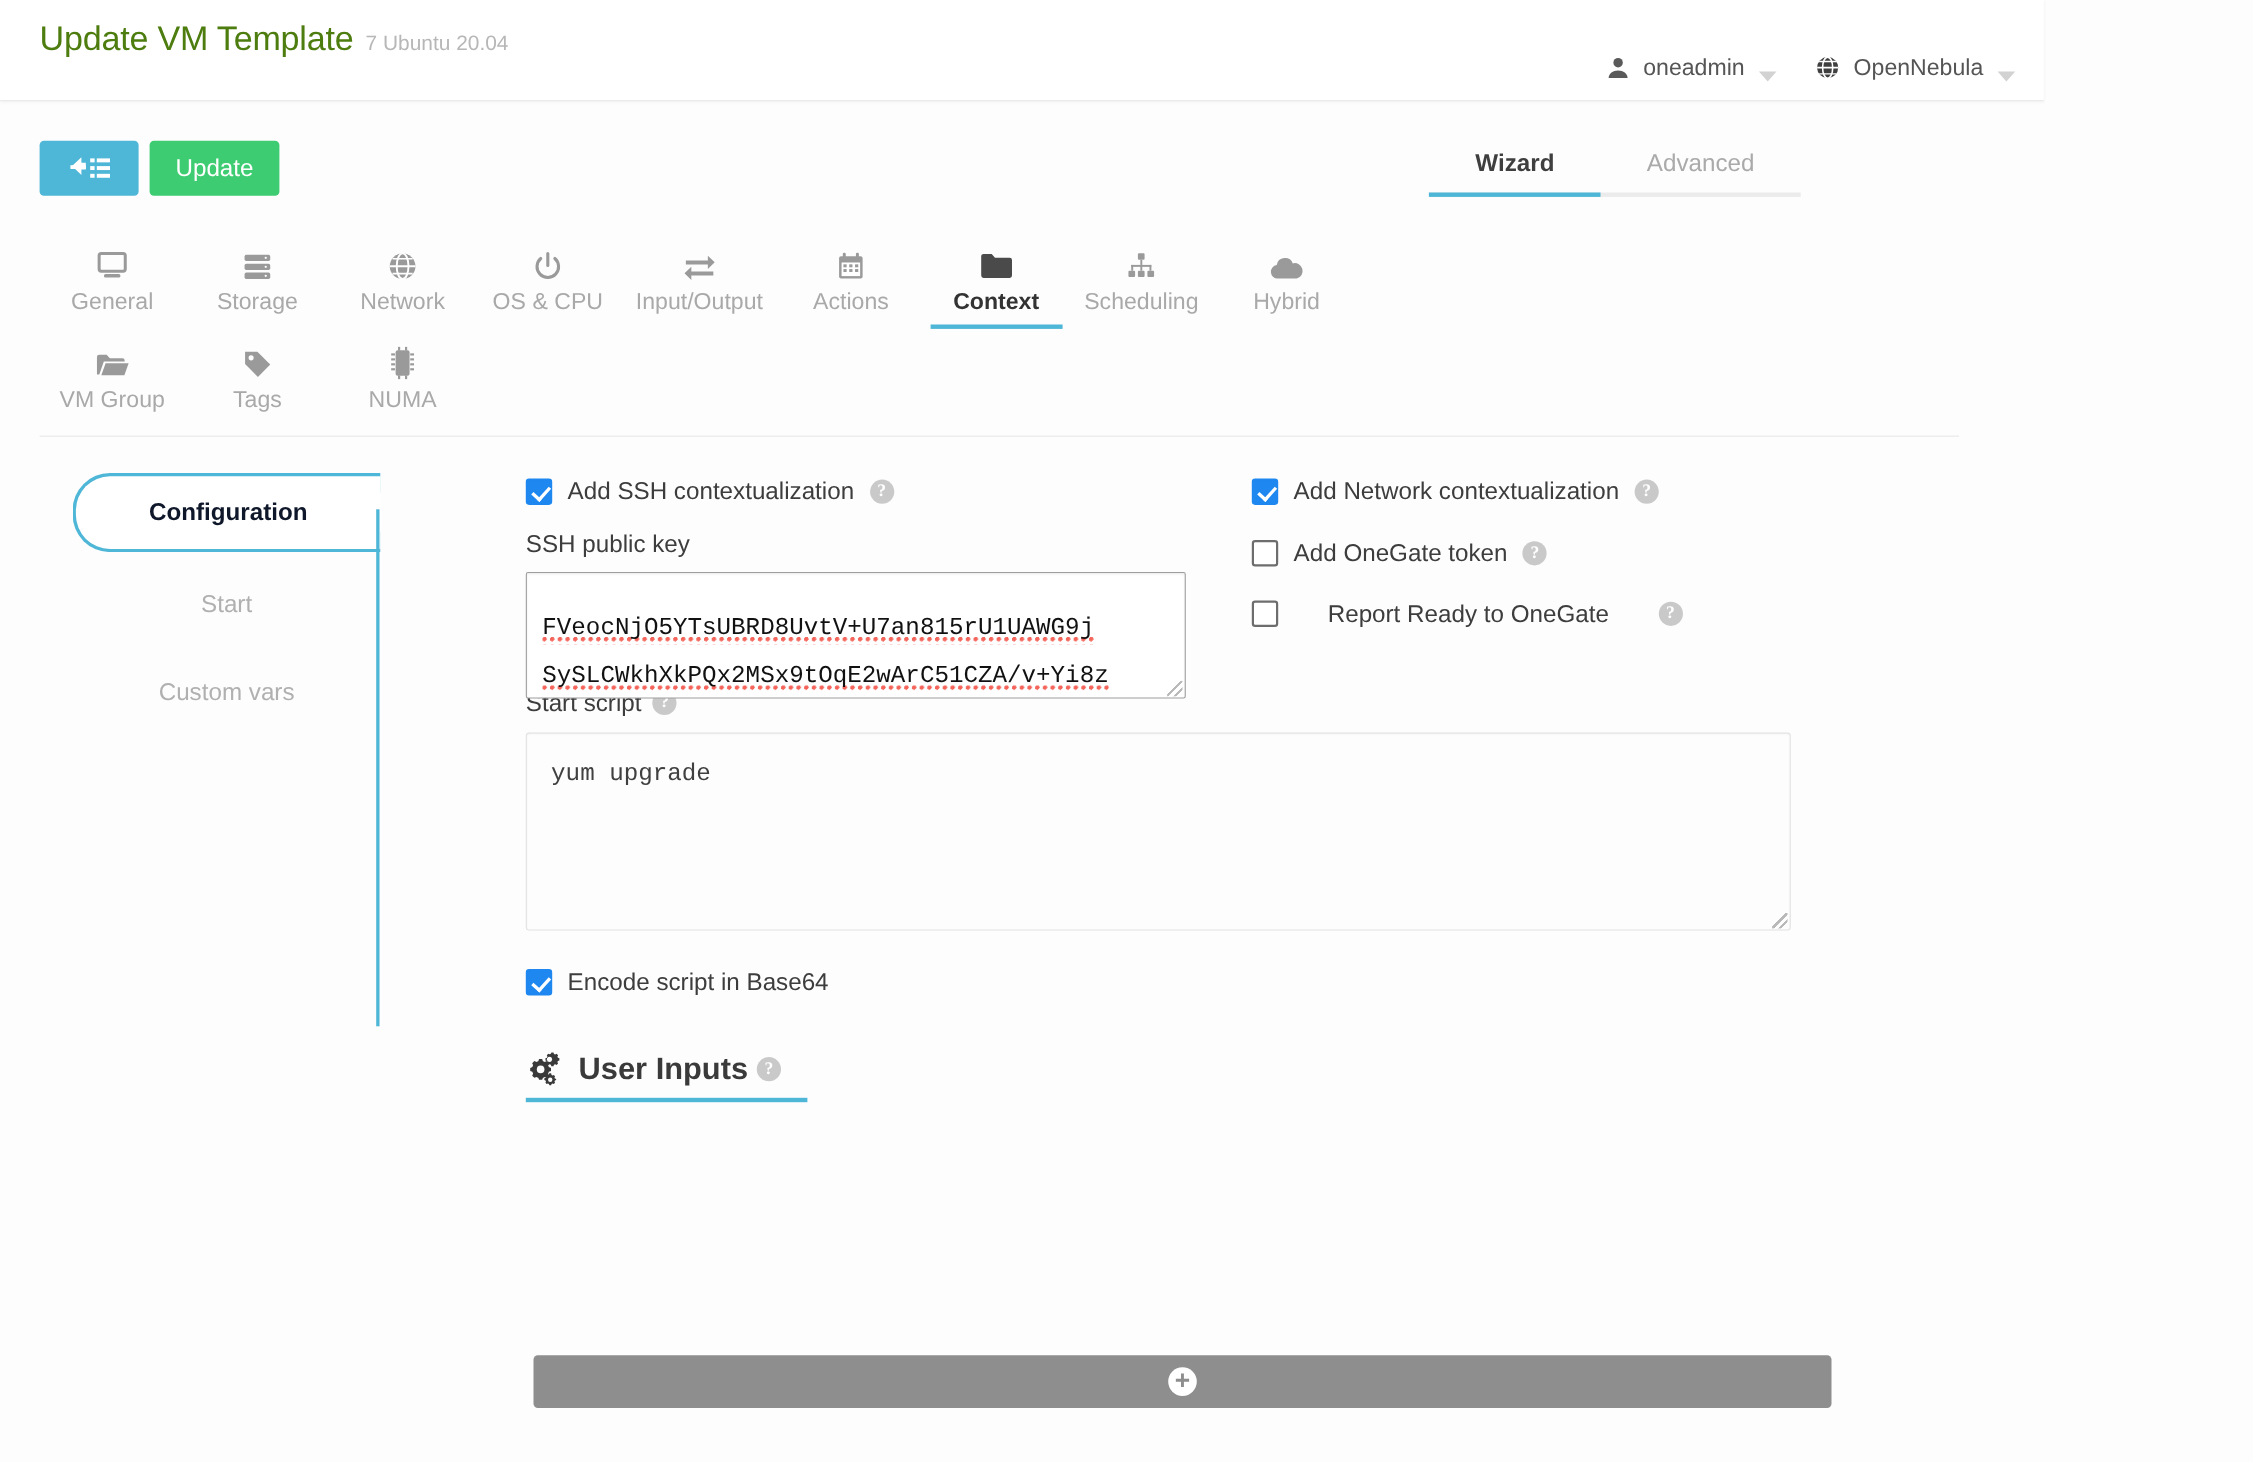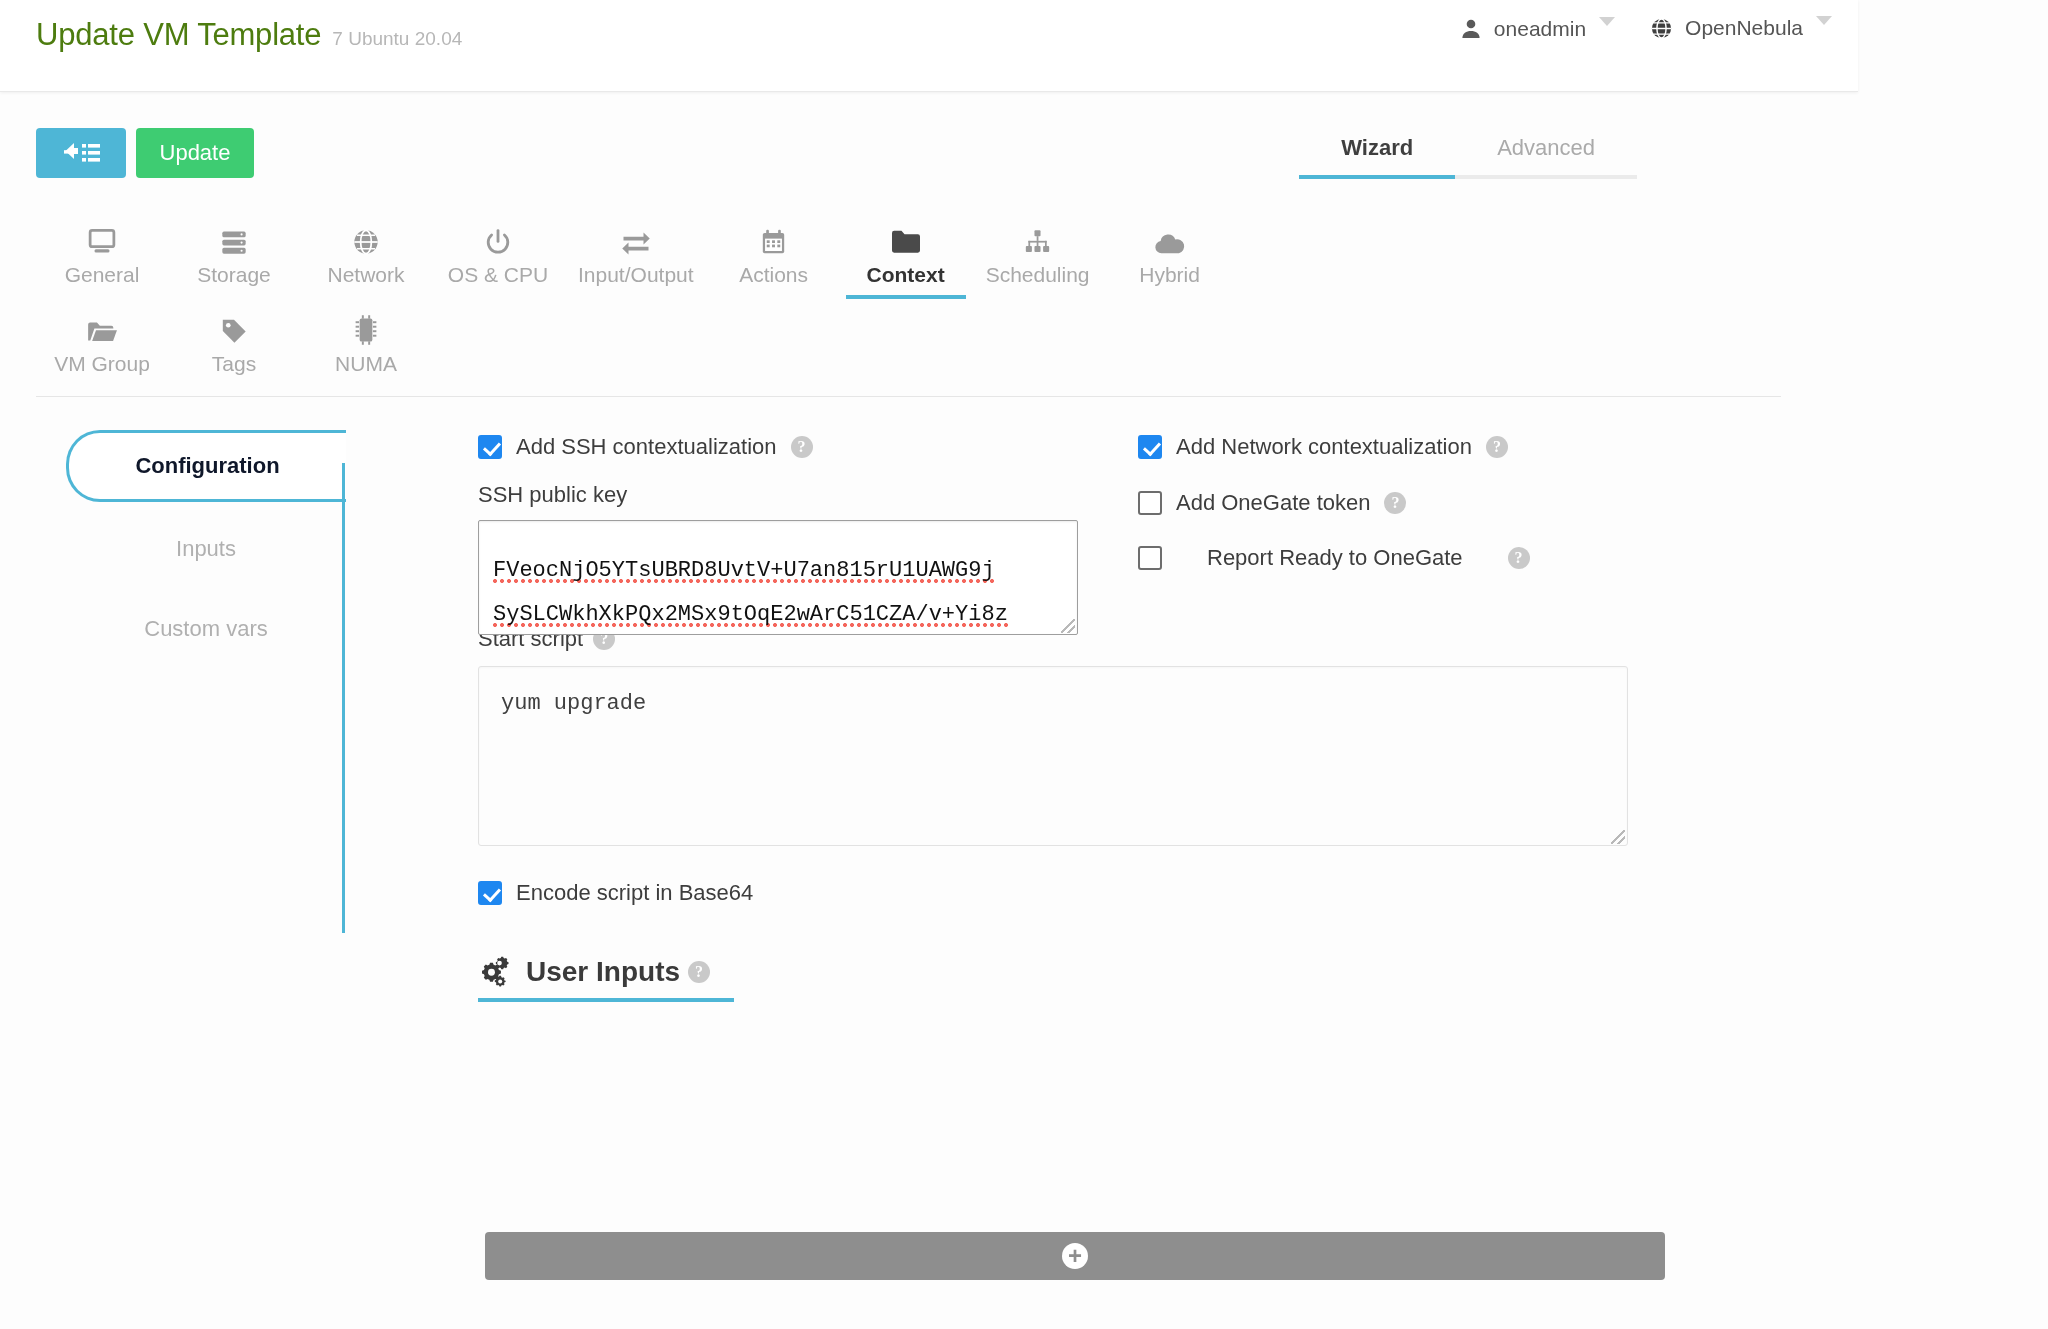--- a/index.html
+++ b/index.html
@@ -25,21 +25,21 @@
   }
   .header-title {
     font-size: 31px; font-weight: normal; color: #4d7c0f; letter-spacing: -0.2px;
   }
   .header-subtitle { font-size: 19px; color: #b7b7b7; font-weight: normal; }
 
   .header-right {
     position: absolute; right: 26px; top: 16px;
     display: flex; align-items: center; gap: 34px;
   }
-  .hdr-menu { display: flex; align-items: flex-start; gap: 11px; cursor: pointer; }
+  .hdr-menu { display: flex; align-items: flex-end; gap: 11px; cursor: pointer; margin-top: 33px; }
   .hdr-menu-label { font-size: 21px; color: #555; }
   .caret {
     width: 0; height: 0; border-left: 8px solid transparent;
     border-right: 8px solid transparent; border-top: 9px solid #d2d2d2;
     margin-left: 2px;
   }
   .ico { display: inline-block; line-height: 0; }
   .ico svg { display: block; }
 
   
@@ -408,21 +408,21 @@
         <span class="tab-label">NUMA</span>
       </div>
     </div>
   </div>
 
   <div class="content">
 
     <div class="sidebar">
       <div class="side-item active">Configuration</div>
       <div class="side-gap"></div>
-      <div class="side-item">Inputs</div>
+      <div class="side-item">Start</div>
       <div class="side-gap"></div>
       <div class="side-item">Custom vars</div>
     </div>
     <div class="side-connector"></div>
 
     <div class="form">
 
       <div style="position:relative; height:140px;">
 
         <div class="checkrow" style="position:absolute; left:0; top:4px;">

